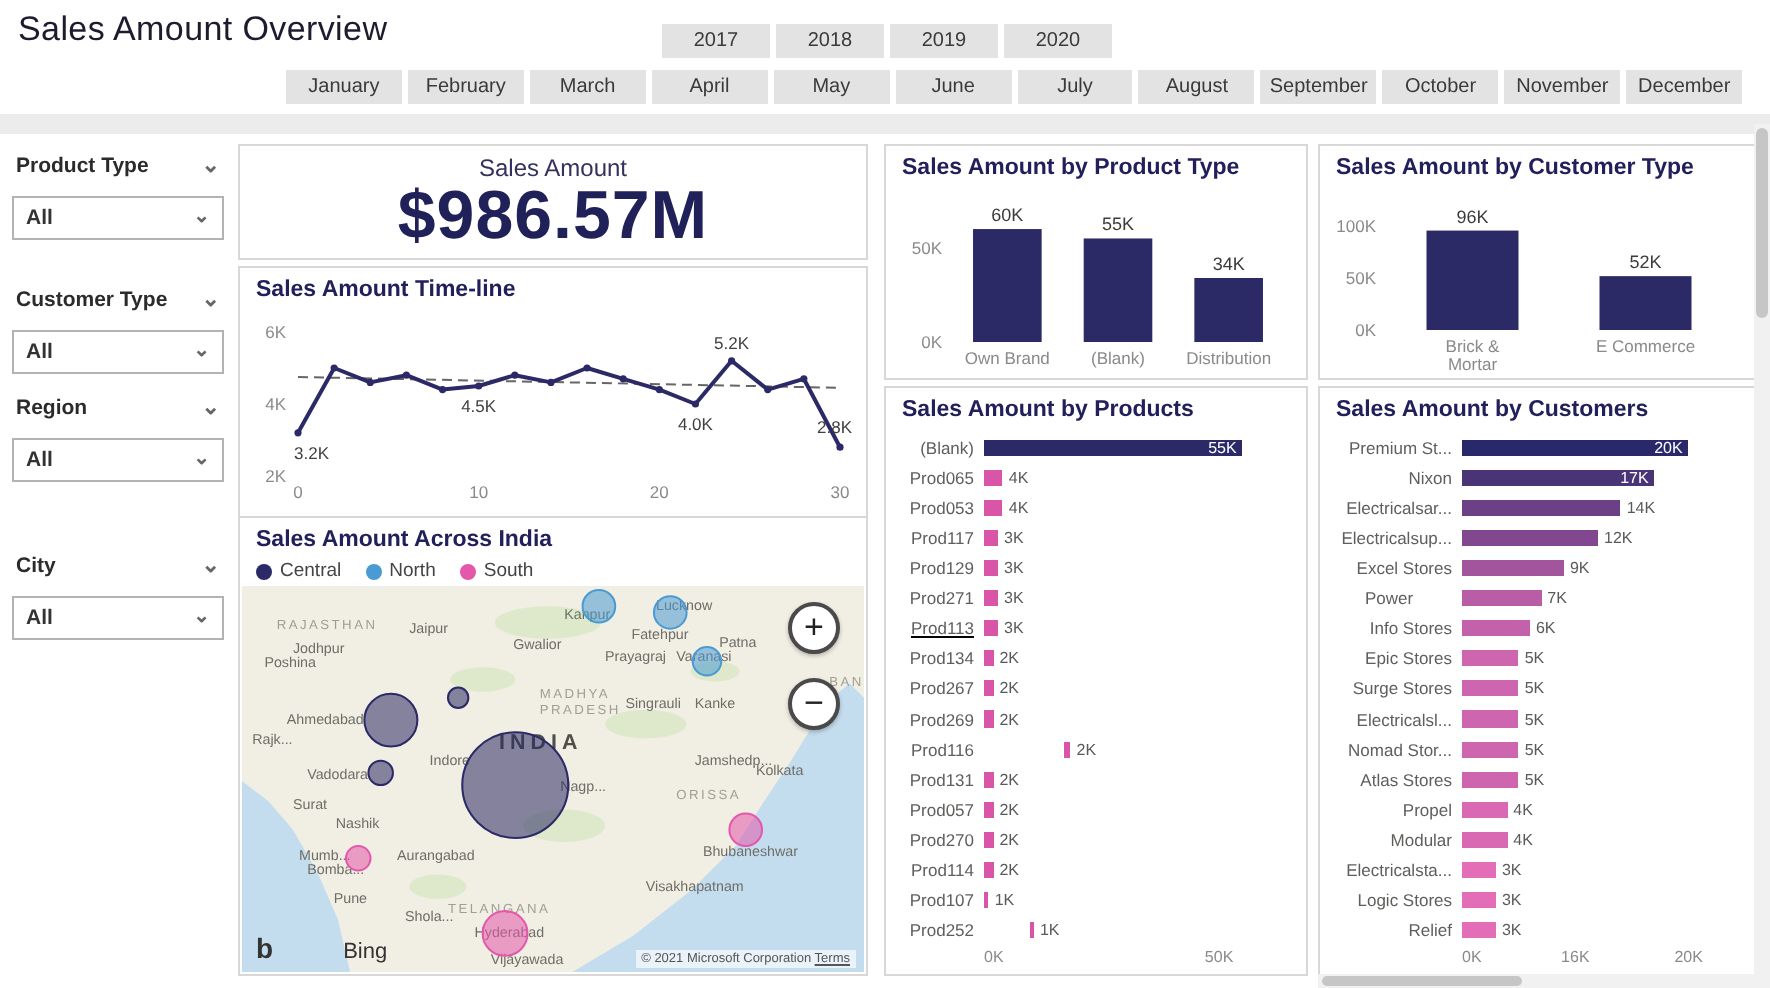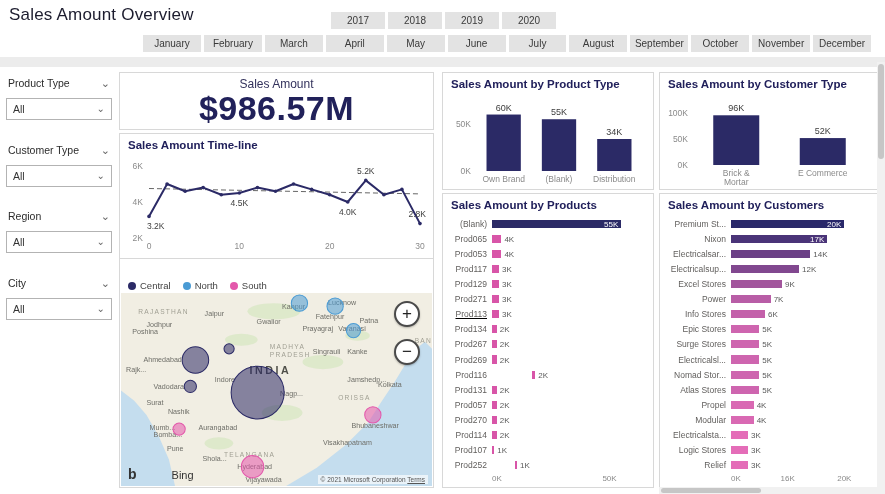--- a/index.html
+++ b/index.html
@@ -11,21 +11,21 @@
   .page-title{position:absolute;left:9px;top:5px;font-size:17px;font-weight:500;color:#1c1c2e;letter-spacing:.2px;}
   .year-row{position:absolute;left:331px;top:12px;display:flex;gap:3px;}
   .month-row{position:absolute;left:143px;top:35px;right:14px;display:flex;gap:3px;}
   .pill{background:#e3e3e3;border:none;color:#3a3a3a;font-size:10px;padding:3px 0;text-align:center;cursor:pointer;font-family:inherit;}
   .year-row .pill{width:54px;}
   .month-row .pill{flex:1;}
   .top-strip{position:absolute;left:0;top:57px;width:100%;height:10px;background:#ececec;}
 
   
   .slicer-panel{position:absolute;left:6px;top:0;width:108px;height:494px;}
-  .slicer{position:absolute;left:0;width:106px;}
+  .slicer{position:absolute;left:0;width:106px;font-weight:bold;}
   .slicer-head{display:flex;justify-content:space-between;align-items:center;font-size:10.5px;color:#2b2b2b;padding:1px 2px;cursor:pointer;}
   .chev{color:#666;font-size:11px;line-height:8px;}
   .chev.small{font-size:10px;}
   .slicer-select{margin-top:8px;height:22px;border:1px solid #b3b3b3;background:#fff;display:flex;justify-content:space-between;align-items:center;padding:0 6px;font-size:10.5px;color:#333;cursor:pointer;}
 
   
   .card{position:absolute;background:#fff;border:1px solid #d8d8d8;overflow:hidden;}
   .card-title{font-size:11.5px;font-weight:700;color:#21205b;padding:5px 8px 2px;}
   #card-kpi{left:119px;top:72px;width:315px;height:58px;text-align:center;}
   .kpi-title{font-size:12px;color:#33325c;margin-top:4px;}
@@ -117,21 +117,21 @@
       <div class="slicer" style="top: 143px;">
         <div class="slicer-head">
           <span class="slicer-label">Customer Type</span>
           <span class="chev">⌄</span>
         </div>
         <div class="slicer-select">
           <span class="slicer-value">All</span>
           <span class="chev small">⌄</span>
         </div>
       </div>
-      <div class="slicer" style="top: 209px;">
+      <div class="slicer" style="top: 197px;">
         <div class="slicer-head">
           <span class="slicer-label">Region</span>
           <span class="chev">⌄</span>
         </div>
         <div class="slicer-select">
           <span class="slicer-value">All</span>
           <span class="chev small">⌄</span>
         </div>
       </div>
       <div class="slicer" style="top: 276px;">
@@ -181,20 +181,21 @@
           <circle cx="297" cy="67.6" r="1.8" fill="#2b2a66"></circle>
           <text x="24" y="73.4" text-anchor="start" font-size="8.5" fill="#404040">3.2K</text>
           <text x="116.33333333333333" y="50" text-anchor="middle" font-size="8.5" fill="#404040">4.5K</text>
           <text x="224.73333333333332" y="59" text-anchor="middle" font-size="8.5" fill="#404040">4.0K</text>
           <text x="242.8" y="18.4" text-anchor="middle" font-size="8.5" fill="#404040">5.2K</text>
           <text x="303" y="60.599999999999994" text-anchor="end" font-size="8.5" fill="#404040">2.8K</text>
         </svg></div>
   </div>
 
   <div class="card" id="card-map">
+    <div class="card-title">Sales Amount Across India</div>
     <div class="map-legend">
         <span class="legend-item">
           <span class="legend-dot" style="background: rgb(43, 42, 102);"></span>
           <span class="legend-label">Central</span>
         </span>
         <span class="legend-item">
           <span class="legend-dot" style="background: rgb(74, 155, 212);"></span>
           <span class="legend-label">North</span>
         </span>
         <span class="legend-item">
@@ -475,21 +476,21 @@
               </div>
             </div>
             <div class="hbar-row" style="height: 15.1176px;">
               <span class="hbar-label" style="width: 68px;">Excel Stores</span>
               <div class="hbar-track" style="height: 8.11765px;">
                 <span class="hbar-bar" style="width: 42.8571%; background: rgb(162, 85, 156);"></span>
                 <span class="hbar-value" style="left: calc(42.8571% + 3px);">9K</span>
               </div>
             </div>
             <div class="hbar-row" style="height: 15.1176px;">
-              <span class="hbar-label" style="width: 68px;">Power</span>
+              <span class="hbar-label" style="width: 68px; text-align: center;">Power</span>
               <div class="hbar-track" style="height: 8.11765px;">
                 <span class="hbar-bar" style="width: 33.3333%; background: rgb(184, 93, 166);"></span>
                 <span class="hbar-value" style="left: calc(33.3333% + 3px);">7K</span>
               </div>
             </div>
             <div class="hbar-row" style="height: 15.1176px;">
               <span class="hbar-label" style="width: 68px;">Info Stores</span>
               <div class="hbar-track" style="height: 8.11765px;">
                 <span class="hbar-bar" style="width: 28.5714%; background: rgb(195, 97, 170);"></span>
                 <span class="hbar-value" style="left: calc(28.5714% + 3px);">6K</span>

